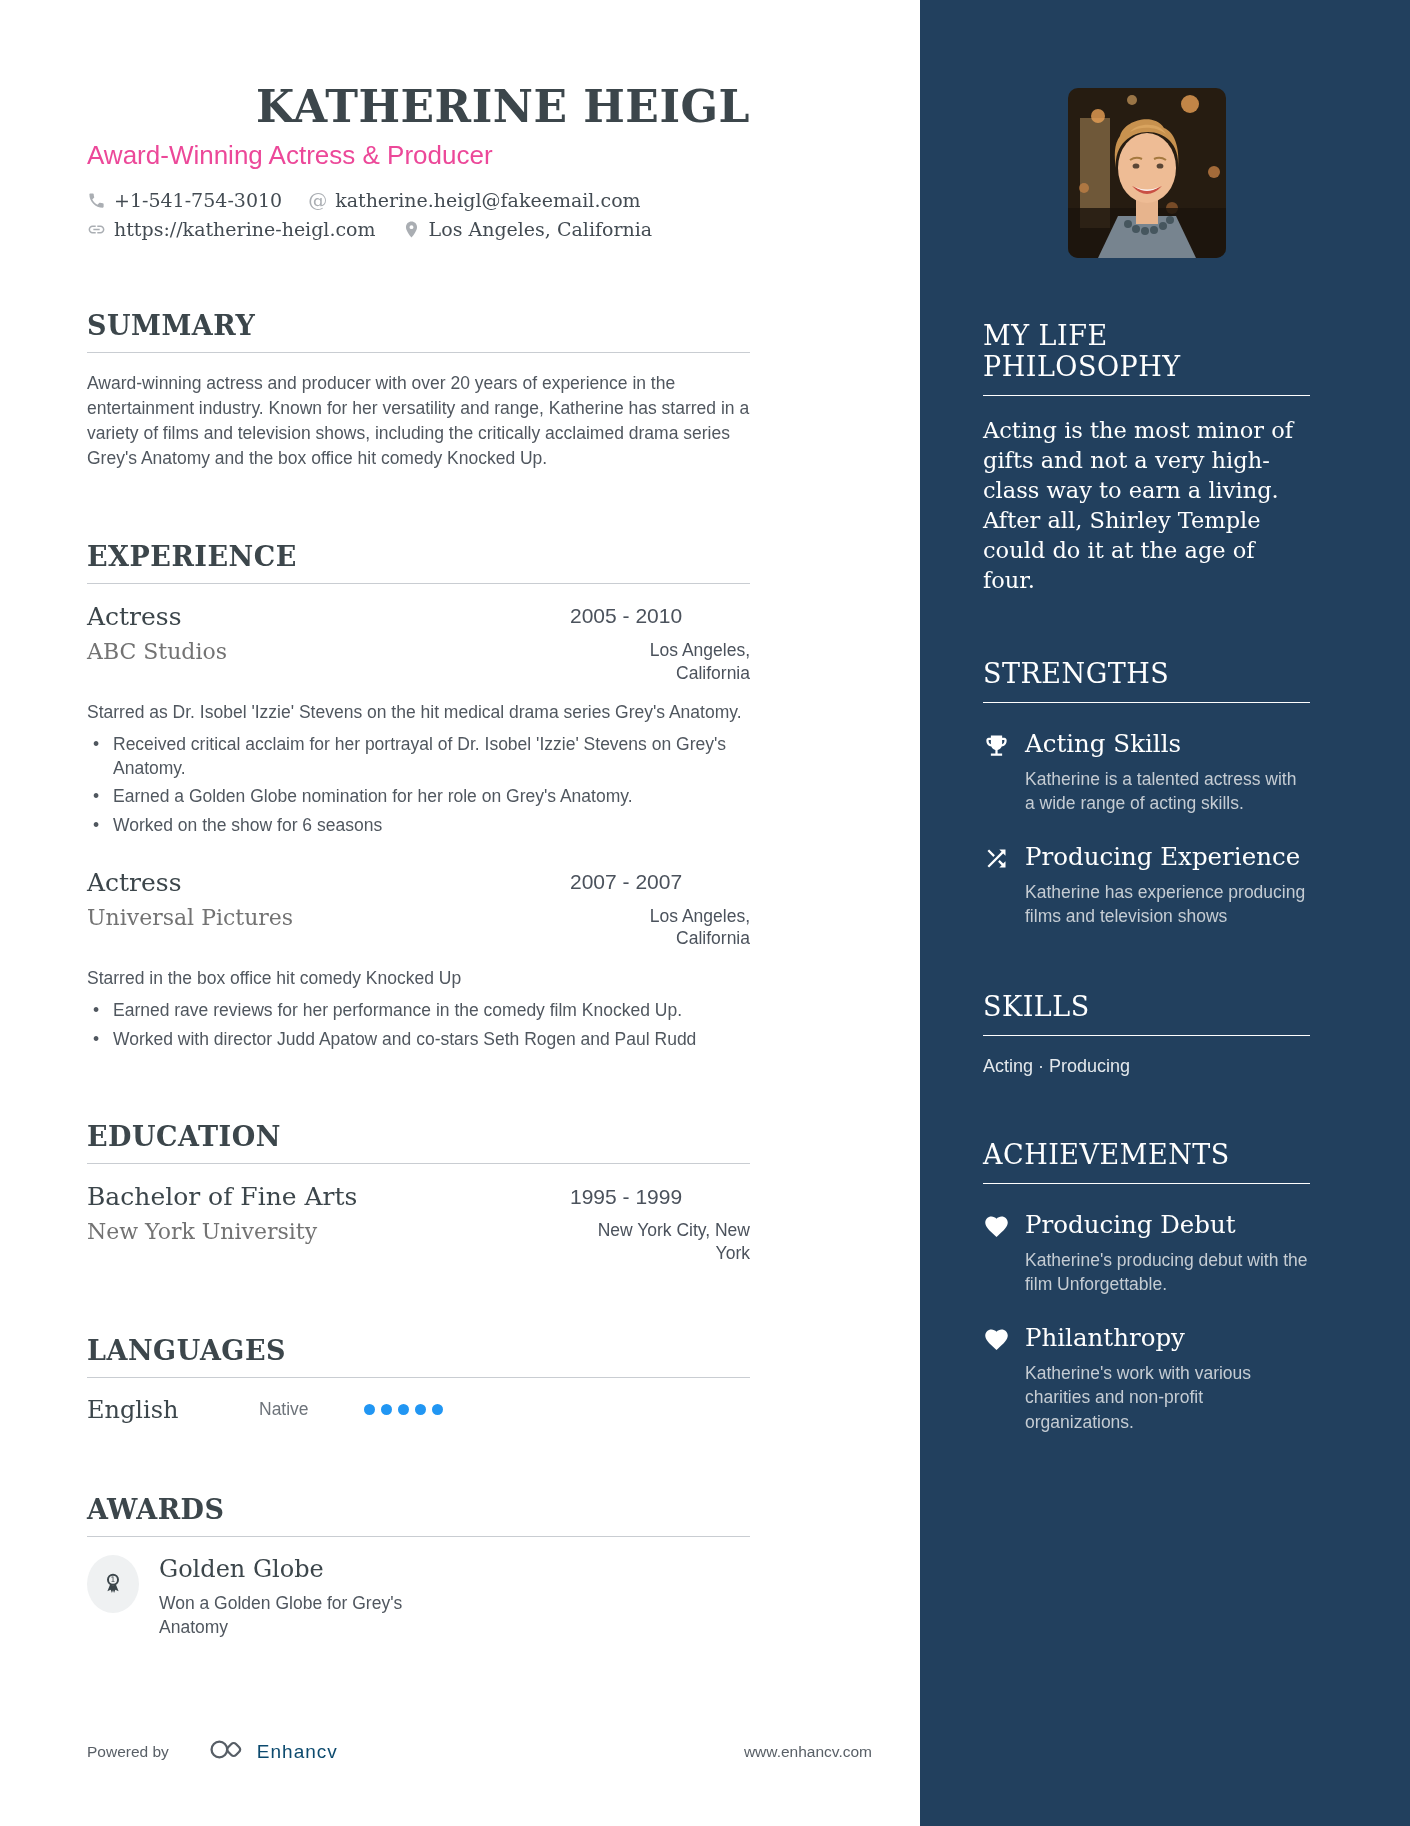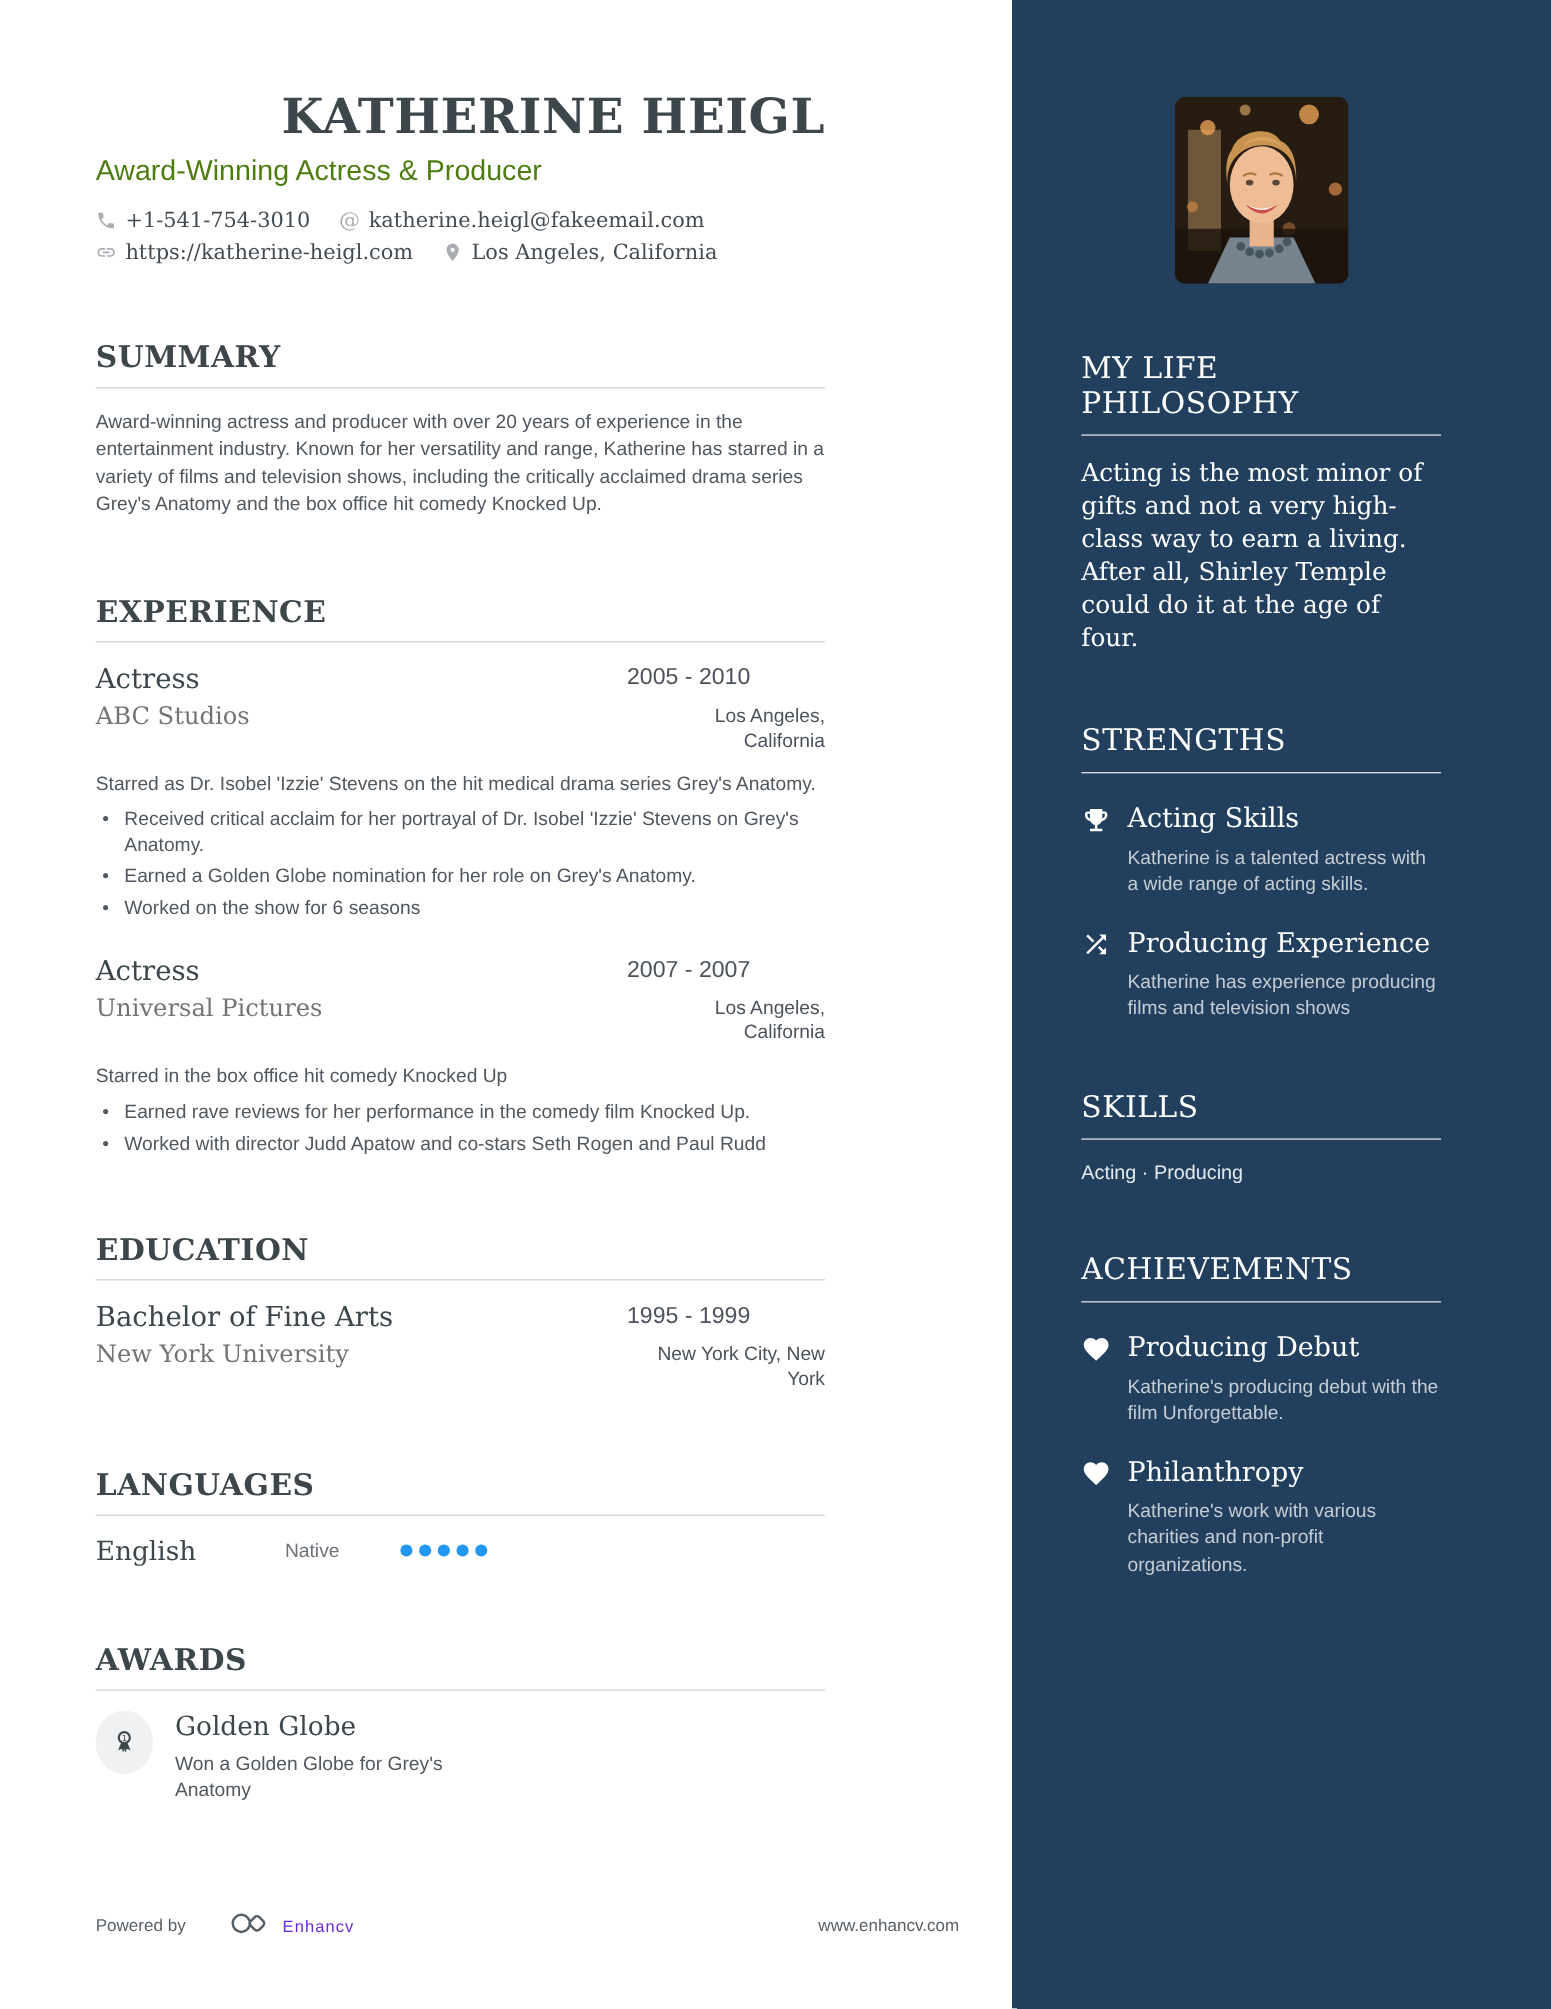--- a/index.html
+++ b/index.html
@@ -5,21 +5,21 @@
   * { margin:0; padding:0; box-sizing:border-box; }
   html,body { background:#ffffff; }
   body { width:1410px; font-family:"Liberation Sans", sans-serif; }
   .page { display:flex; width:1410px; height:1826px; overflow:hidden; }
 
   
   .left-col { position:relative; width:920px; padding:84px 170px 0 87px; }
 
   .name { font-family:"DejaVu Serif", serif; font-size:44px; font-weight:700;
           letter-spacing:0.5px; color:#3c464b; line-height:1.05;text-align:right; }
-  .job-title { margin-top:10px; font-size:26px; color:#4d7c0f; line-height:1.2; }
+  .job-title { margin-top:10px; font-size:26px; color:#ec4899; line-height:1.2; }
 
   .contact { display:flex; flex-wrap:wrap; column-gap:26px; row-gap:7px; margin-top:18px; max-width:680px; }
   .contact-item { display:flex; align-items:center; gap:8px;
                   font-family:"DejaVu Serif", serif; font-size:19px; color:#434b52; }
   .contact-item .cicon { width:19px; height:19px; flex:0 0 auto; display:inline-flex; }
   .at-glyph { font-family:"DejaVu Serif", serif; font-size:19px; color:#aaaeb3; line-height:1; }
 
   .lsec { margin-top:70px; }
   .lsec-head { font-family:"DejaVu Serif", serif; font-size:27px; font-weight:700;
                letter-spacing:0.5px; color:#3c464b; padding-bottom:11px;
@@ -52,21 +52,21 @@
   .award-item { display:flex; gap:20px; margin-top:12px; }
   .award-badge { width:52px; height:58px; border-radius:50%; background:#eff1f2;
                  display:flex; align-items:center; justify-content:center; flex:0 0 auto; }
   .award-title { font-family:"DejaVu Serif", serif; font-size:24px; color:#3c464b; }
   .award-desc { margin-top:8px; font-size:17.5px; line-height:1.4; color:#50575f; max-width:260px; }
 
   .footer { position:absolute; left:87px; right:48px; bottom:60px;
             display:flex; align-items:center; }
   .powered { font-size:15.5px; color:#585f66; }
   .brand-wrap { display:flex; align-items:center; gap:10px; margin-left:38px; }
-  .brand-name { font-size:15px; color:#6d28d9; letter-spacing:1px; }
+  .brand-name { font-size:19px; color:#0c4a6e; letter-spacing:1px; }
   .footer-site { margin-left:auto; font-size:15.5px; color:#585f66; }
 
   
   .right-col { width:490px; background:#22405e; padding:88px 100px 12px 63px; color:#ffffff; }
   .photo-wrap { width:158px; height:170px; margin:0 auto; border-radius:10px; overflow:hidden; }
 
   .rsec { margin-top:62px; }
   .rsec:first-of-type { margin-top:66px; }
   .rsec-head { font-family:"DejaVu Serif", serif; font-size:27px; font-weight:400;
                letter-spacing:0.5px; color:#ffffff; padding-bottom:13px;

